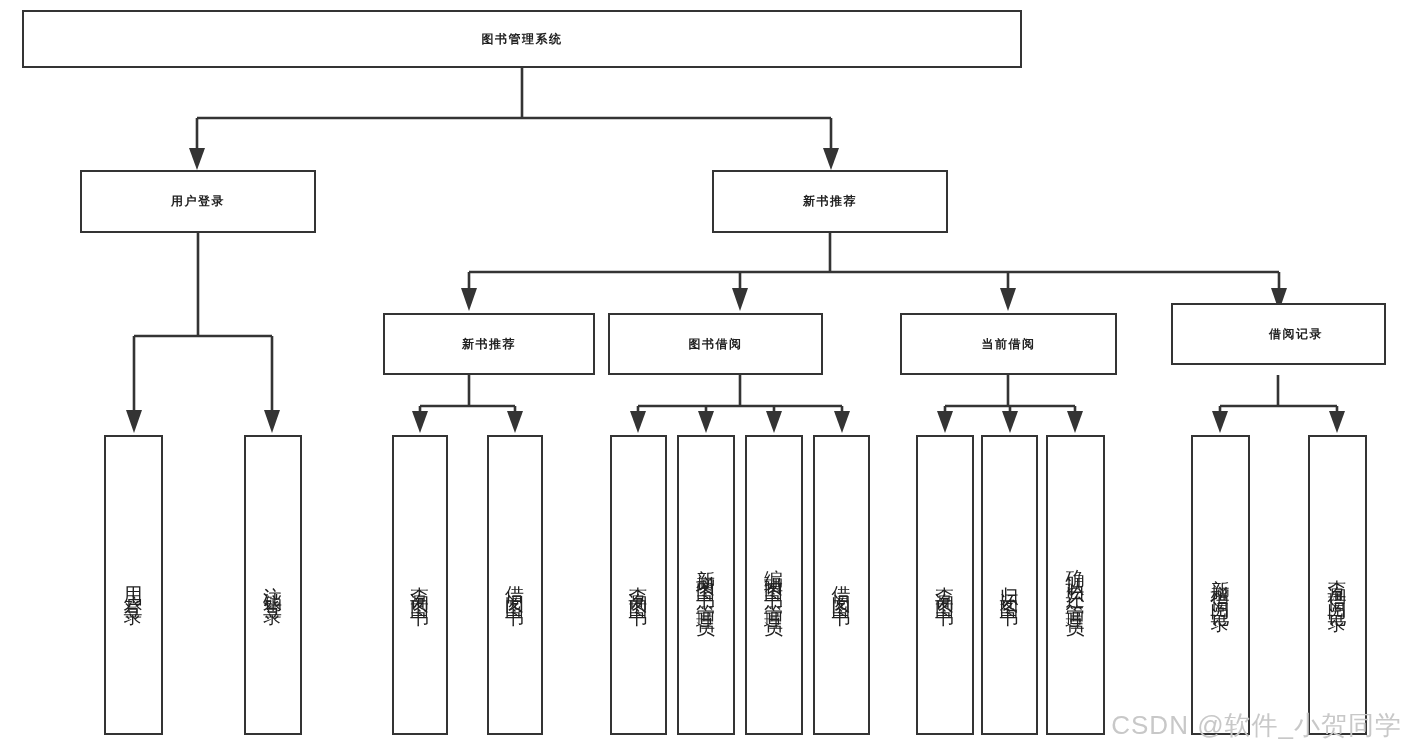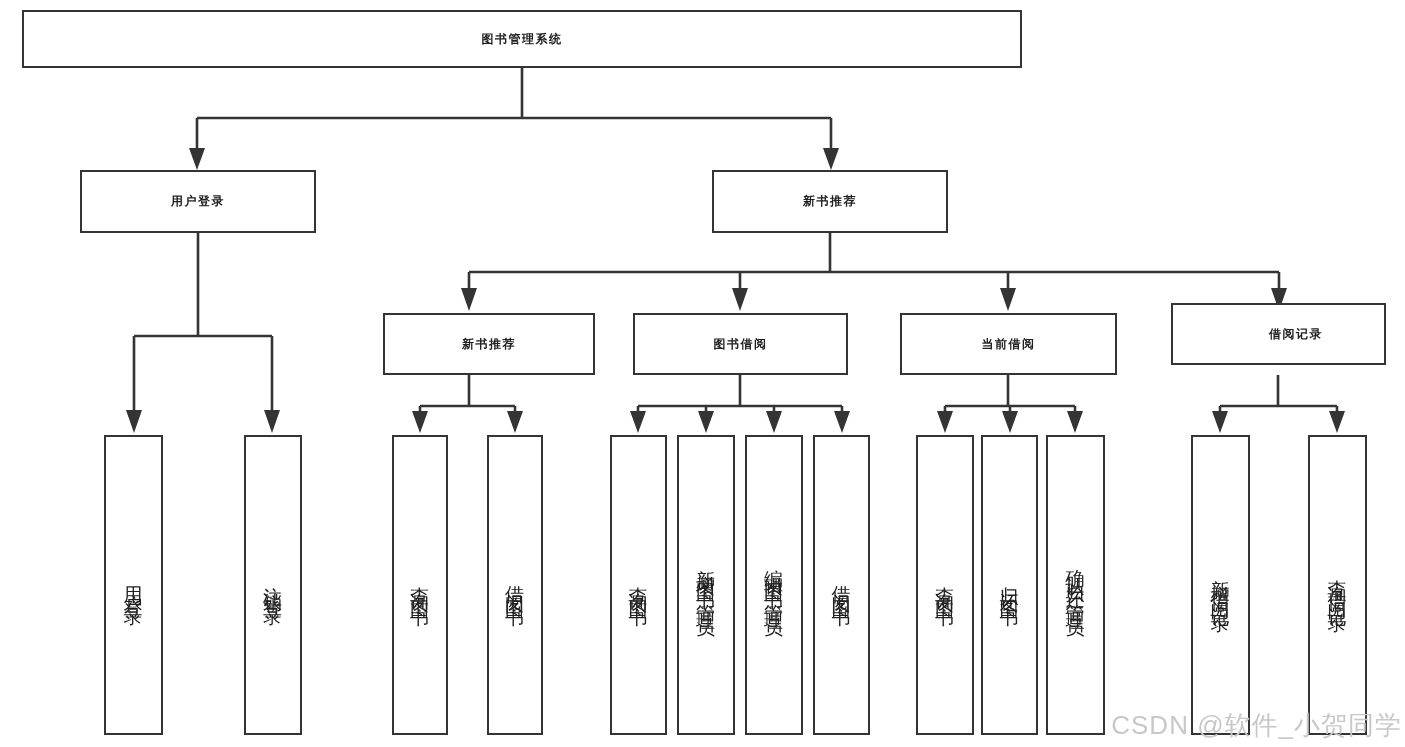--- a/index.html
+++ b/index.html
@@ -91,21 +91,21 @@
       <polygon points="1329,411 1345,411 1337,433"></polygon>
     </g>
   </svg>
 
   <div class="node h" style="left:22px; top:10px; width:1000px; height:58px;">图书管理系统</div>
 
   <div class="node h" style="left:80px; top:170px; width:236px; height:63px;">用户登录</div>
   <div class="node h" style="left:712px; top:170px; width:236px; height:63px;">新书推荐</div>
 
   <div class="node h" style="left:363px; top:313px; width:212px; height:62px;margin-left:20px;">新书推荐</div>
-  <div class="node h" style="left:633px; top:313px; width:215px; height:62px;">图书借阅</div>
+  <div class="node h" style="left:608px; top:313px; width:215px; height:62px;">图书借阅</div>
   <div class="node h" style="left:900px; top:313px; width:217px; height:62px;">当前借阅</div>
   <div class="node h" style="left:1171px; top:303px; width:215px; height:62px;padding-left:35px;">借阅记录</div>
 
   <div class="node v" style="left:104px; top:435px; width:59px; height:300px;">
     <span>用户登录</span>
   </div>
   <div class="node v" style="left:244px; top:435px; width:58px; height:300px;">
     <span>注销登录</span>
   </div>
 

